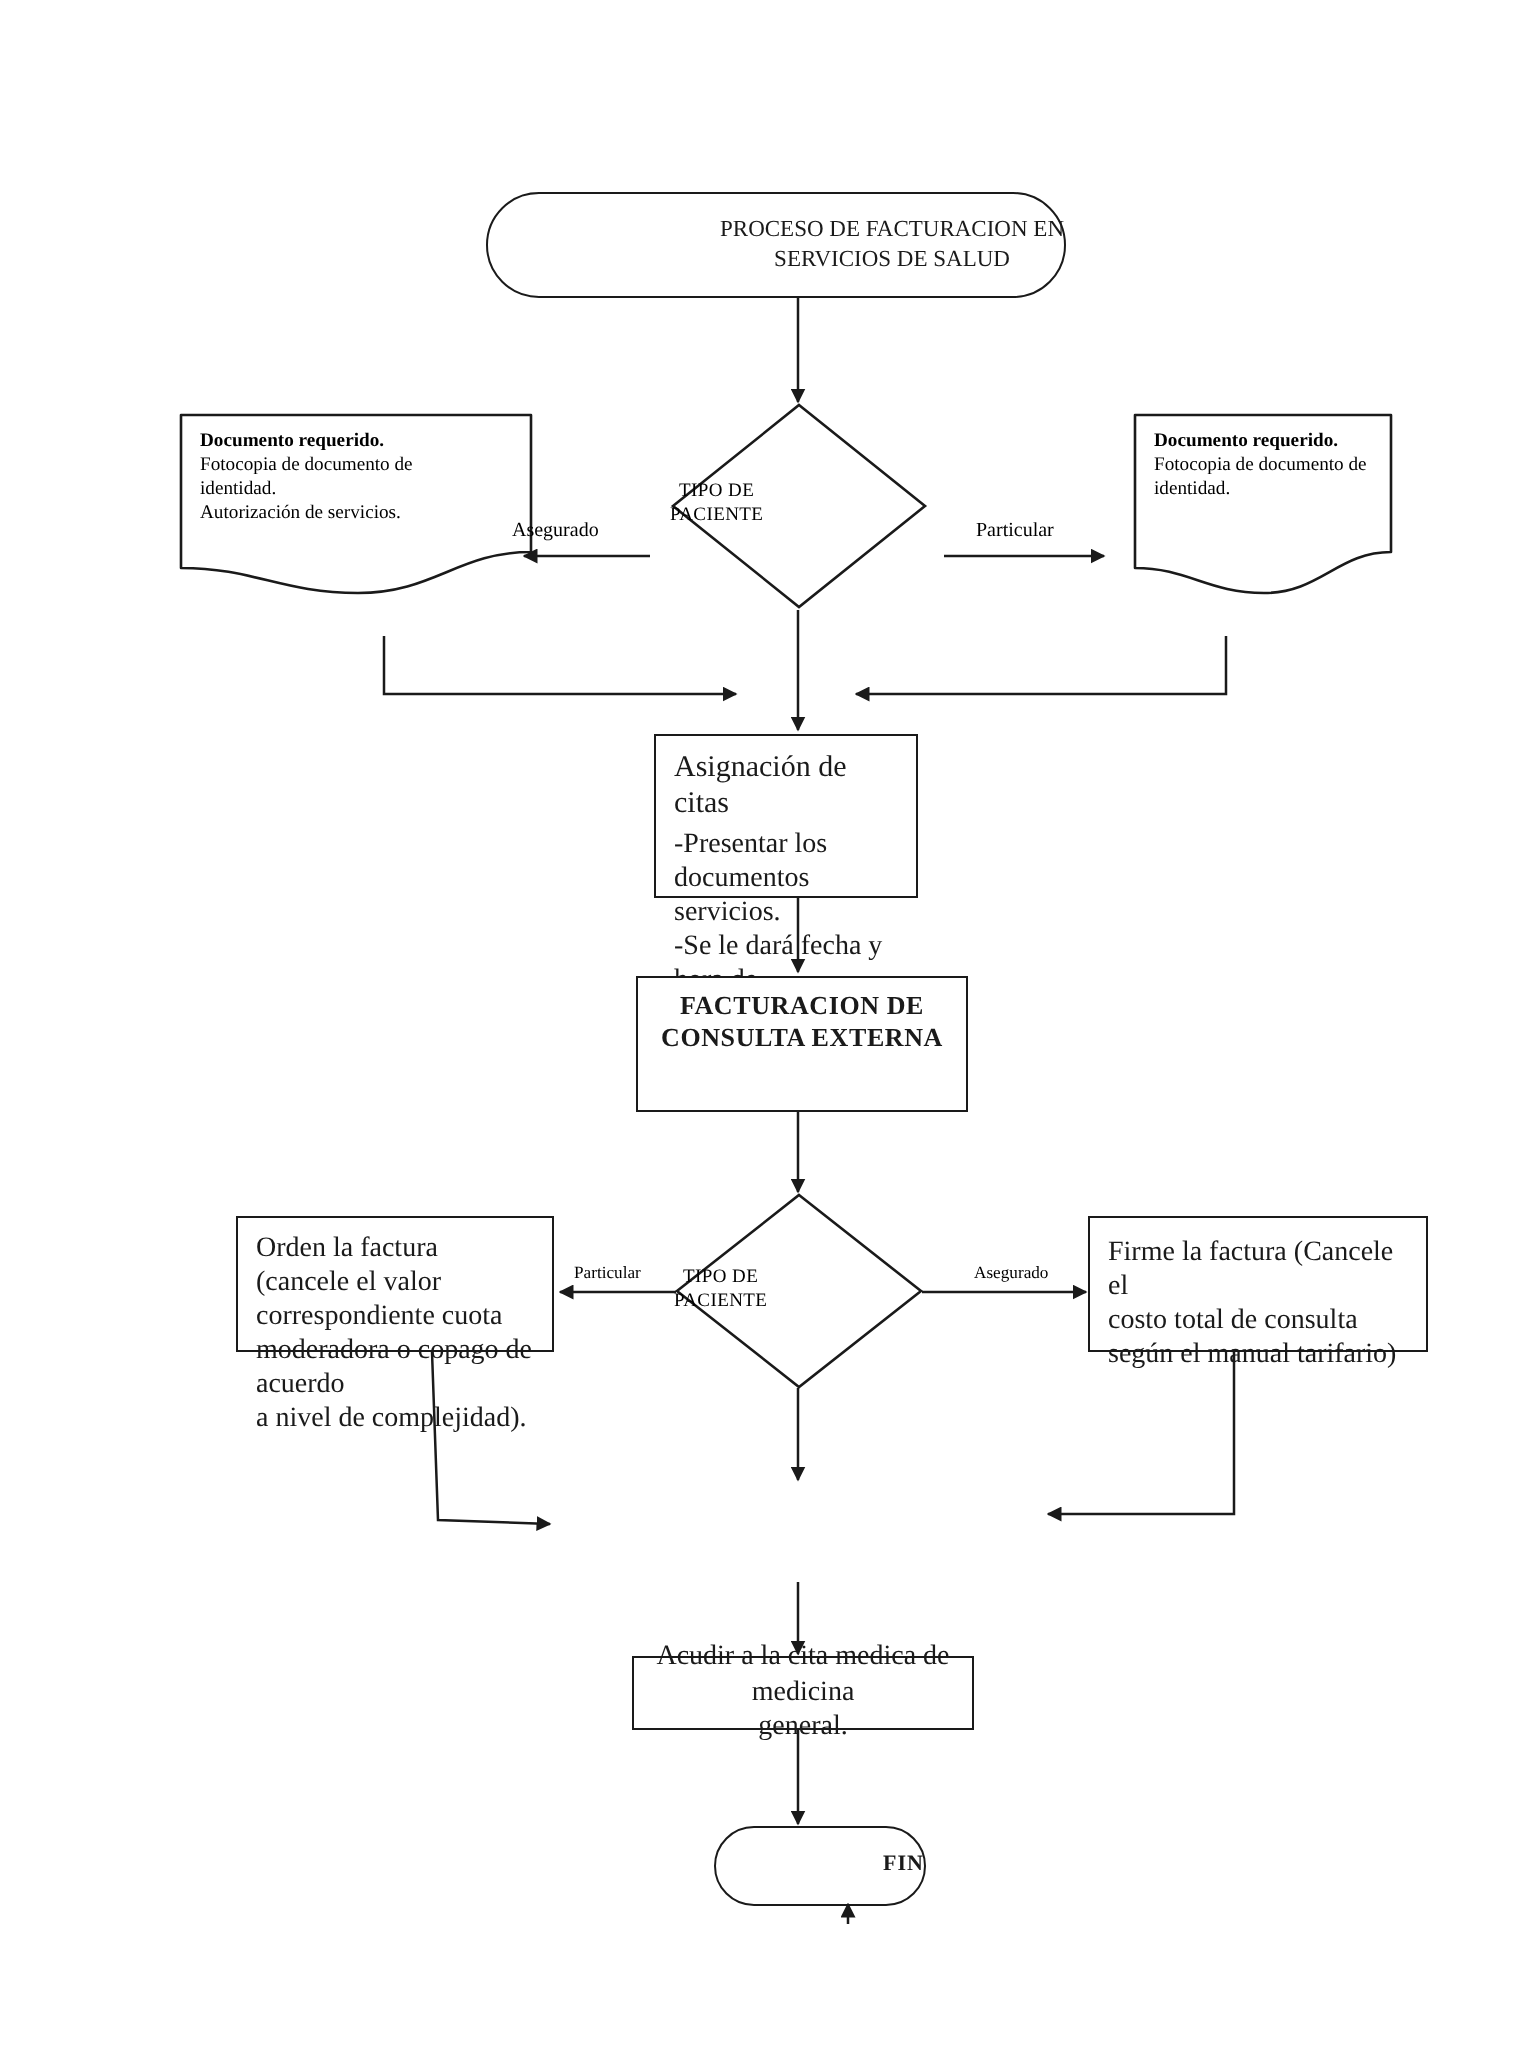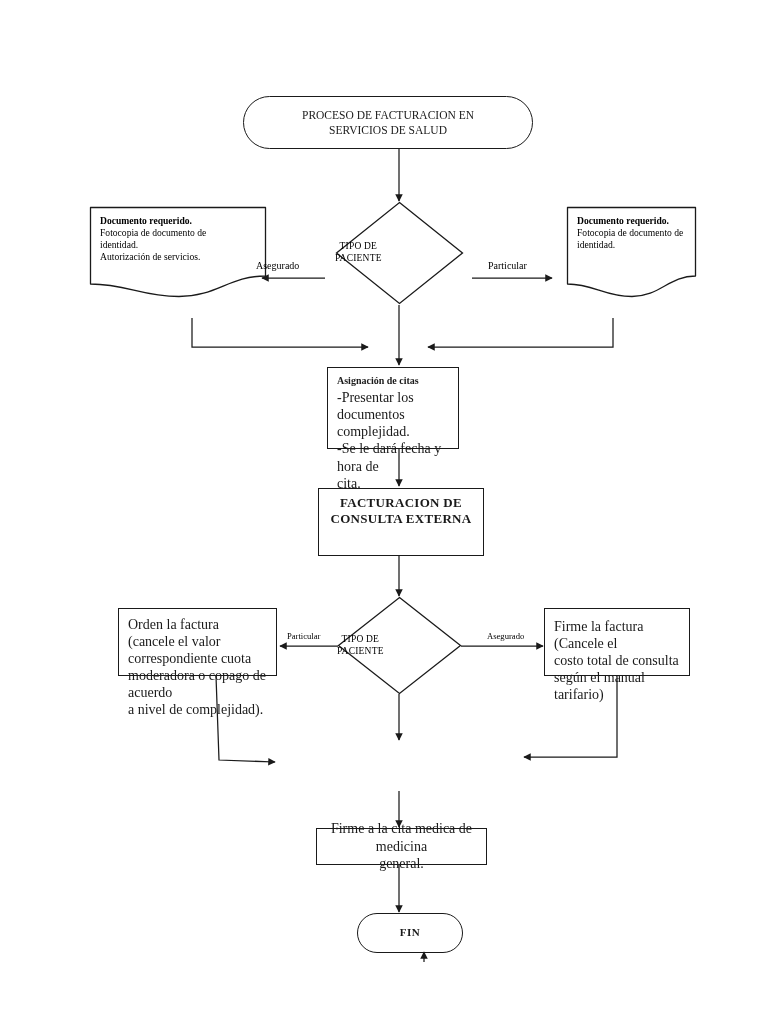--- a/index.html
+++ b/index.html
@@ -25,21 +25,21 @@
     position: absolute;
     box-sizing: border-box;
     color: #1a1a1a;
   }
   
   .terminator {
     border: 1.3px solid #1a1a1a;
     border-radius: 999px;
     display: flex;
     align-items: center;
-    justify-content: center;
+    justify-content: flex-end;
     text-align: center;
     line-height: 1.25;
   }
   
   .box {
     border: 1.3px solid #1a1a1a;
     background: #ffffff;
   }
   .box-inner {
     padding: 7px 9px 0 9px;
@@ -93,21 +93,21 @@
   }
   svg.lines {
     position: absolute;
     left: 0; top: 0;
     width: 768px;
     height: 1024px;
     pointer-events: none;
   }
   .t-title { font-size: 11.5px; }
   .t-diamond { font-size: 9.5px; }
-  .t-h1 { font-size: 10px; font-weight: bold; }
+  .t-h1 { font-size: 15px; font-weight: normal; }
   .t-body { font-size: 9.6px; }
   .t-body2 { font-size: 14px; }
   .t-fact { font-size: 13px; font-weight: bold; letter-spacing: 0.3px; }
   .t-fin { font-size: 11px; font-weight: bold; letter-spacing: 0.5px; }
   .t-edge { font-size: 10px; }
   .t-edge-sm { font-size: 8.6px; }
 </style>
 </head>
 <body>
 
@@ -197,21 +197,21 @@
     </div>
   </div>
 
   <div class="edge-label t-edge" style="left:256px; top:261px;">Asegurado</div>
   <div class="edge-label t-edge" style="left:488px; top:261px;">Particular</div>
 
   <div class="node box" style="left:327px; top:367px; width:132px; height:82px;">
     <div class="box-inner">
       <div class="t-h1">Asignación de citas</div>
       <div class="t-body2" style="margin-top:2px;">-Presentar los documentos</div>
-      <div class="t-body2">complejidad.</div>
+      <div class="t-body2">servicios.</div>
       <div class="t-body2">-Se le dará fecha y hora de</div>
       <div class="t-body2">cita.</div>
     </div>
   </div>
 
   <div class="node box" style="left:318px; top:488px; width:166px; height:68px;">
     <div class="box-center">
       <div class="box-inner t-fact" style="padding-top:6px;">
         <div>FACTURACION DE</div>
         <div>CONSULTA EXTERNA</div>
@@ -236,33 +236,33 @@
 
   <div class="node box" style="left:118px; top:608px; width:159px; height:68px;">
     <div class="box-inner t-body2" style="padding:7px 8px 0 9px;">
       <div>Orden la factura (cancele el valor</div>
       <div>correspondiente cuota</div>
       <div>moderadora o copago de acuerdo</div>
       <div>a nivel de complejidad).</div>
     </div>
   </div>
 
-  <div class="node box" style="left:544px; top:608px; width:146px; height:68px;">
+  <div class="node box" style="left:544px; top:608px; width:170px; height:68px;">
     <div class="box-inner t-body2" style="padding:9px 8px 0 9px;">
       <div>Firme la factura (Cancele el</div>
       <div>costo total de consulta</div>
       <div>según el manual tarifario)</div>
     </div>
   </div>
 
 
   <div class="node box" style="left:316px; top:828px; width:171px; height:37px;">
     <div class="box-mid t-body2">
       <div>
-        <div>Firme a la cita medica de medicina</div>
+        <div>Acudir a la cita medica de medicina</div>
         <div>general.</div>
       </div>
     </div>
   </div>
 
   <div class="node terminator t-fin" style="left:357px; top:913px; width:106px; height:40px;">
     <span>FIN</span>
   </div>
 
 </div>

